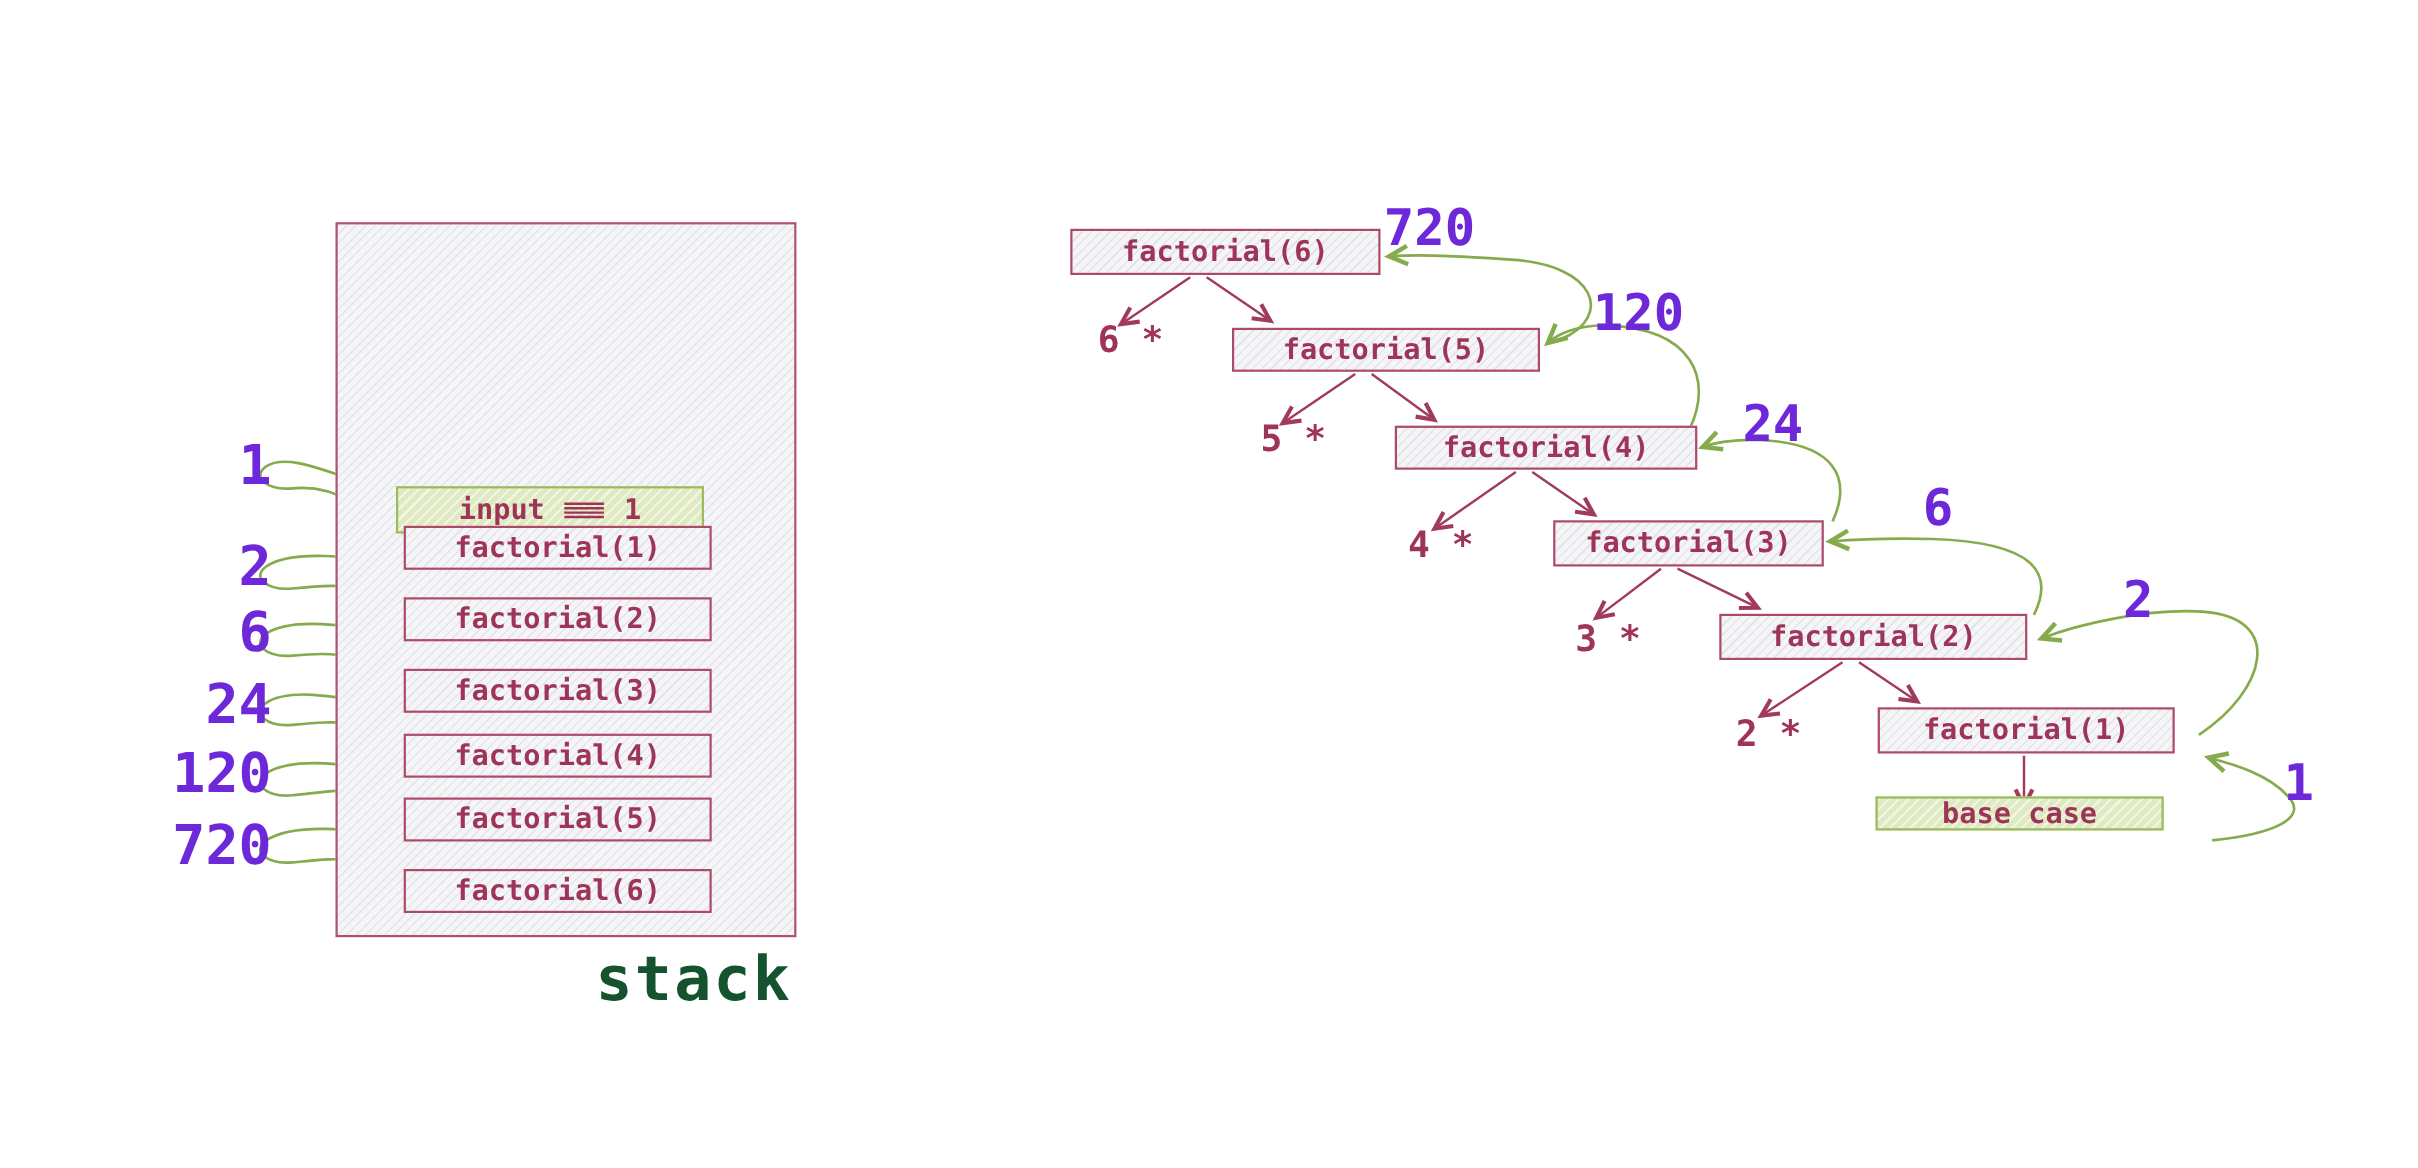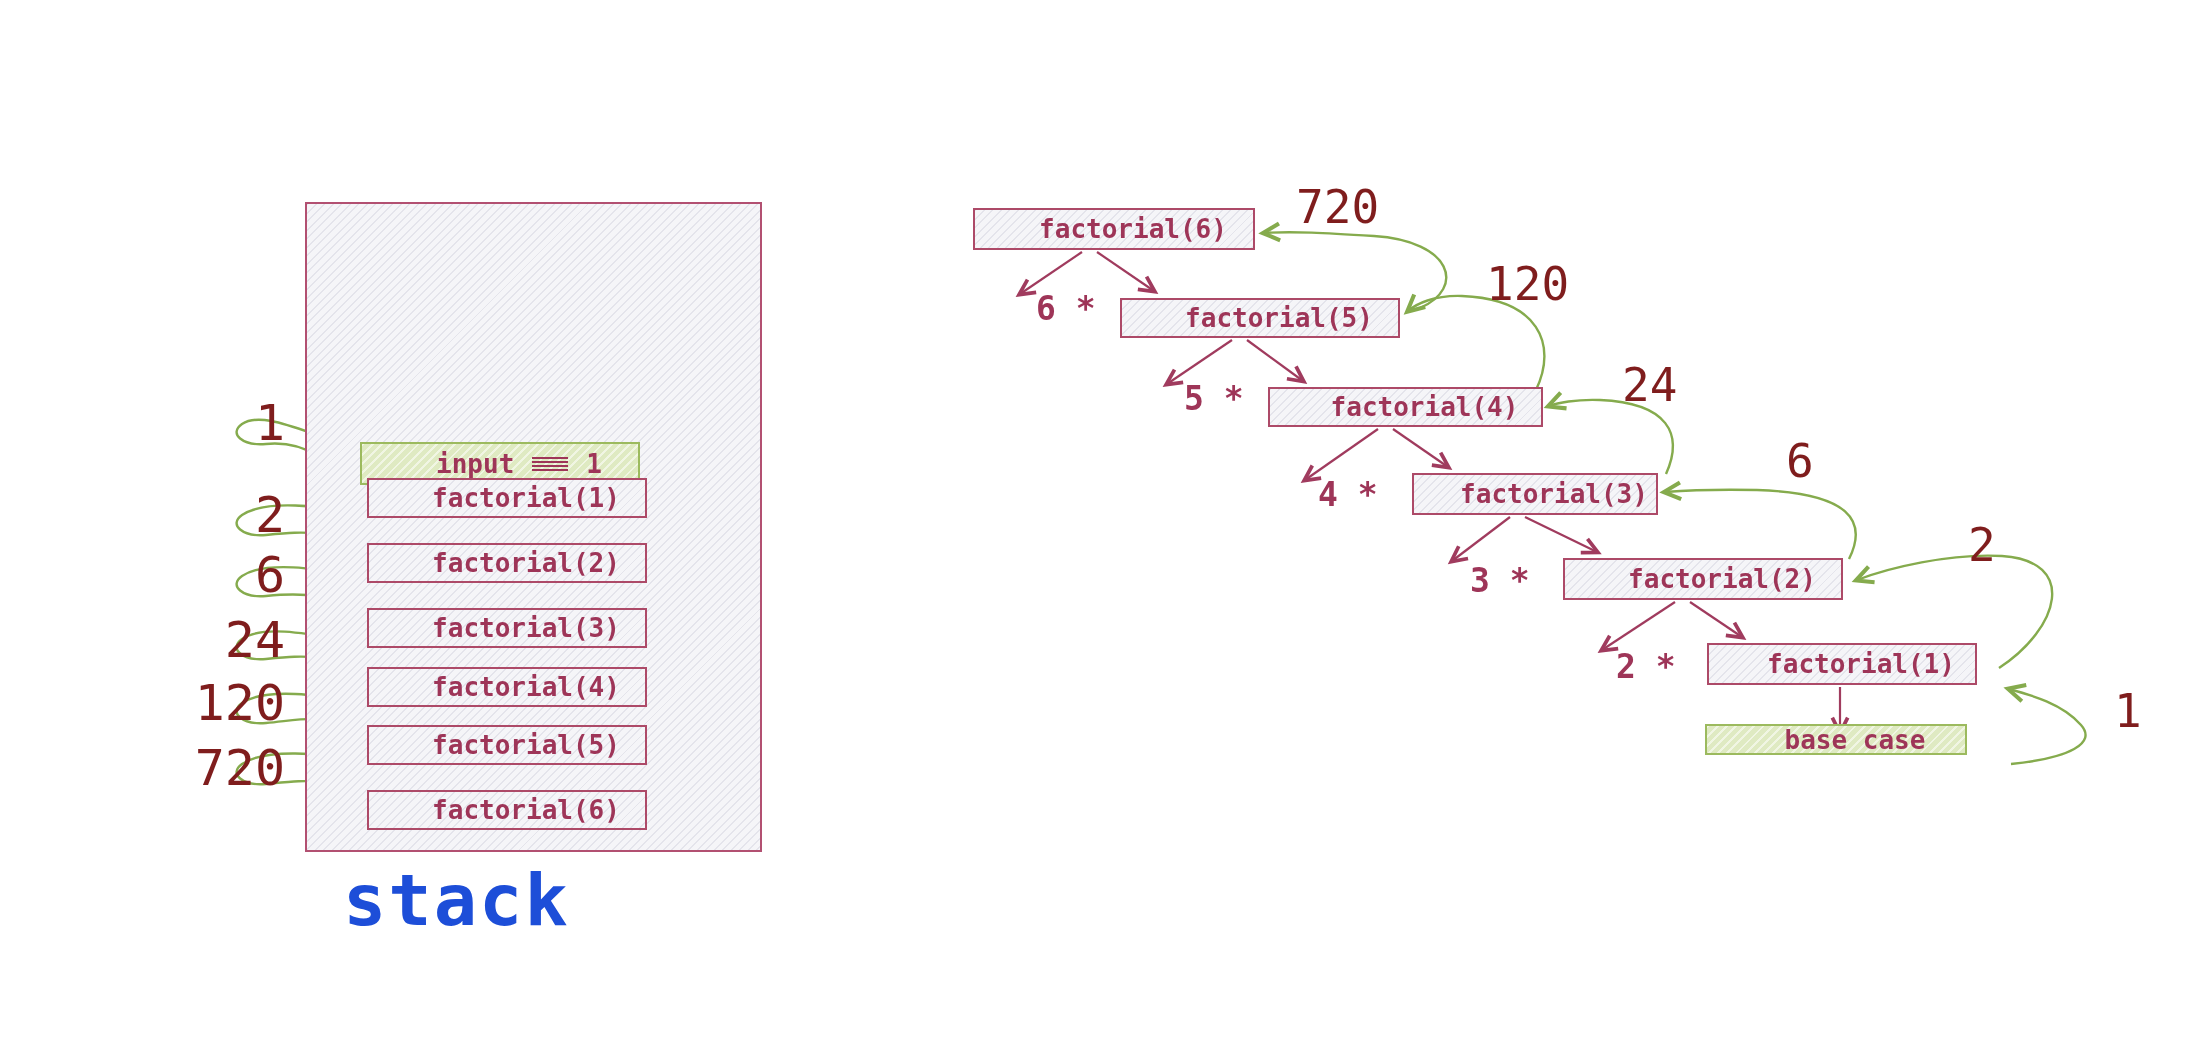--- a/index.html
+++ b/index.html
@@ -3,21 +3,21 @@
 <meta charset="utf-8">
 <style>
   html,body{margin:0;padding:0;background:#ffffff;}
   .scene{
     position:relative;
     width:2198px;height:1062px;
     background:#ffffff;
     font-family:"DejaVu Sans Mono", monospace;
     overflow:hidden;
   }
-  .abs{position:absolute;padding-left:38px;}
+  .abs{position:absolute;}
   svg.overlay{position:absolute;left:0;top:0;pointer-events:none;}
 
   
   .hatch-gray{
     background-color:#f5f5f8;
     background-image:repeating-linear-gradient(135deg,
       rgba(168,168,190,0.22) 0px, rgba(168,168,190,0.22) 1.4px,
       transparent 1.4px, transparent 6px);
   }
   .hatch-green{
@@ -34,28 +34,28 @@
     display:flex;align-items:center;justify-content:center;
     color:#9e3558;
     font-size:26px;font-weight:600;
     letter-spacing:0px;
     box-sizing:border-box;
   }
   .green-box{
     border:2px solid #9cba5e;
   }
   .stack-title{
-    color:#1d4ed8;
-    font-size:72px;font-weight:700;
-    text-align:left;
+    color:#14532d;
+    font-size:56px;font-weight:700;
+    text-align:right;
     letter-spacing:2px;
   }
   .ret-num{
-    color:#7f1d1d;
-    font-weight:400;
+    color:#6d28d9;
+    font-weight:700;
     line-height:1;
   }
   .ret-num.left{font-size:50px;text-align:right;}
   .ret-num.right{font-size:46px;}
   .mult-label{
     color:#9e3558;
     font-size:33px;font-weight:700;
     white-space:pre;
     line-height:1;
   }

